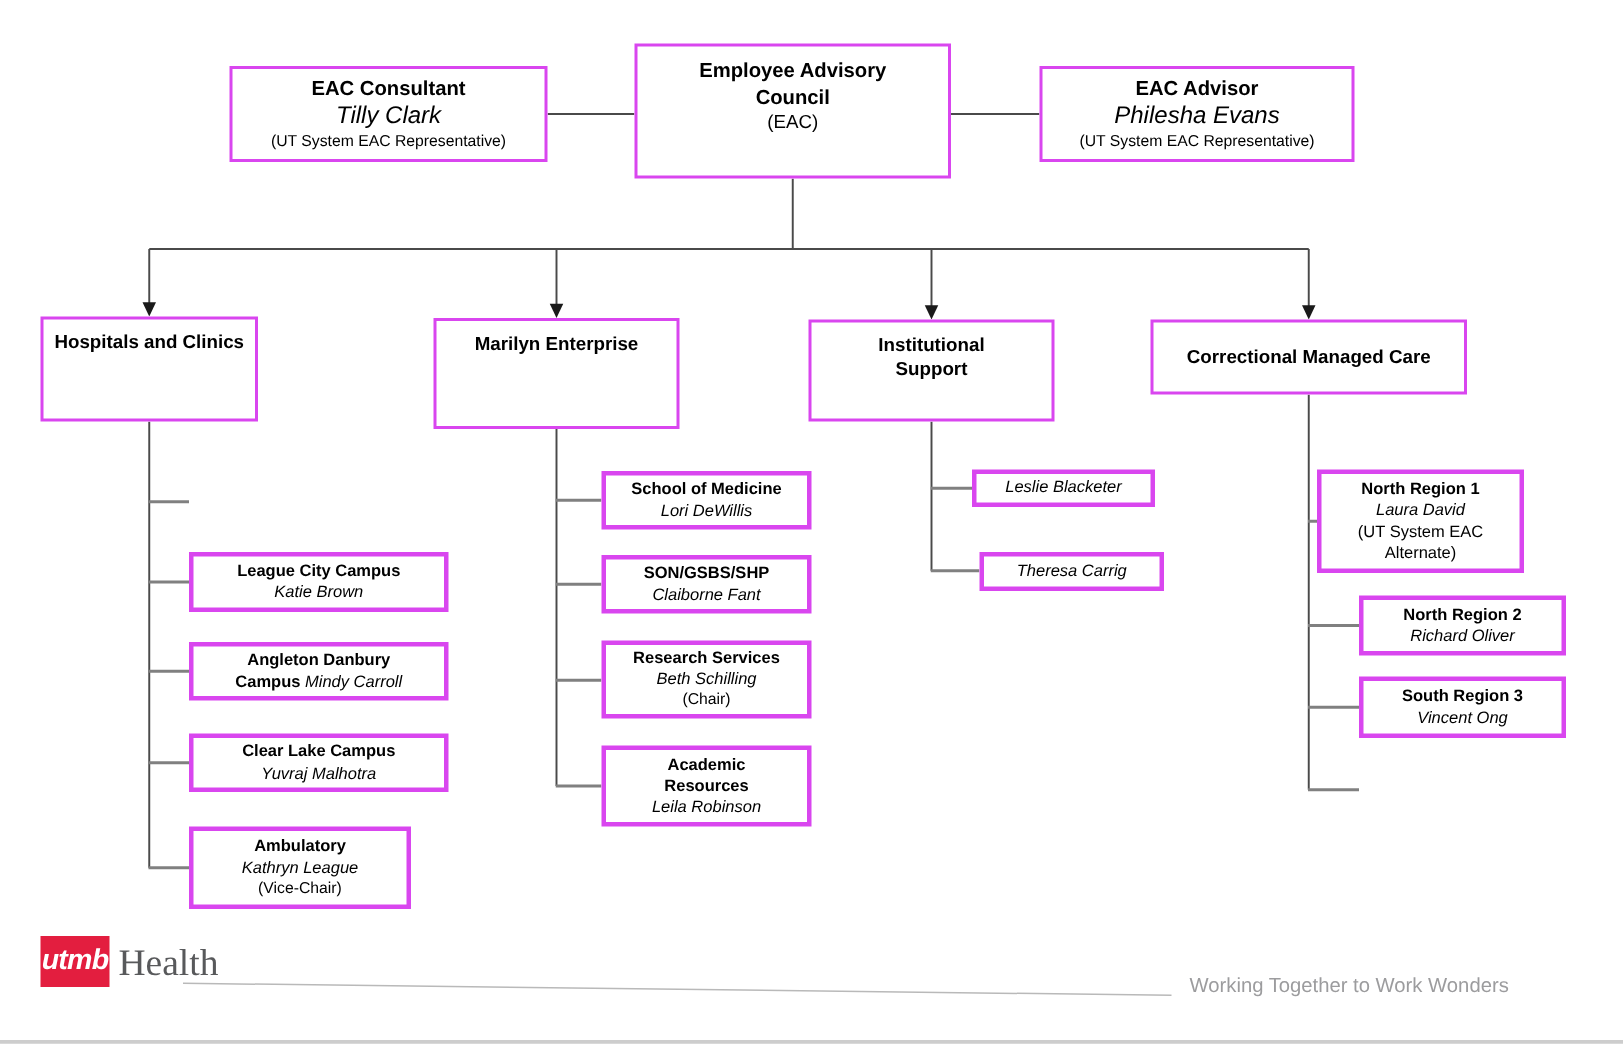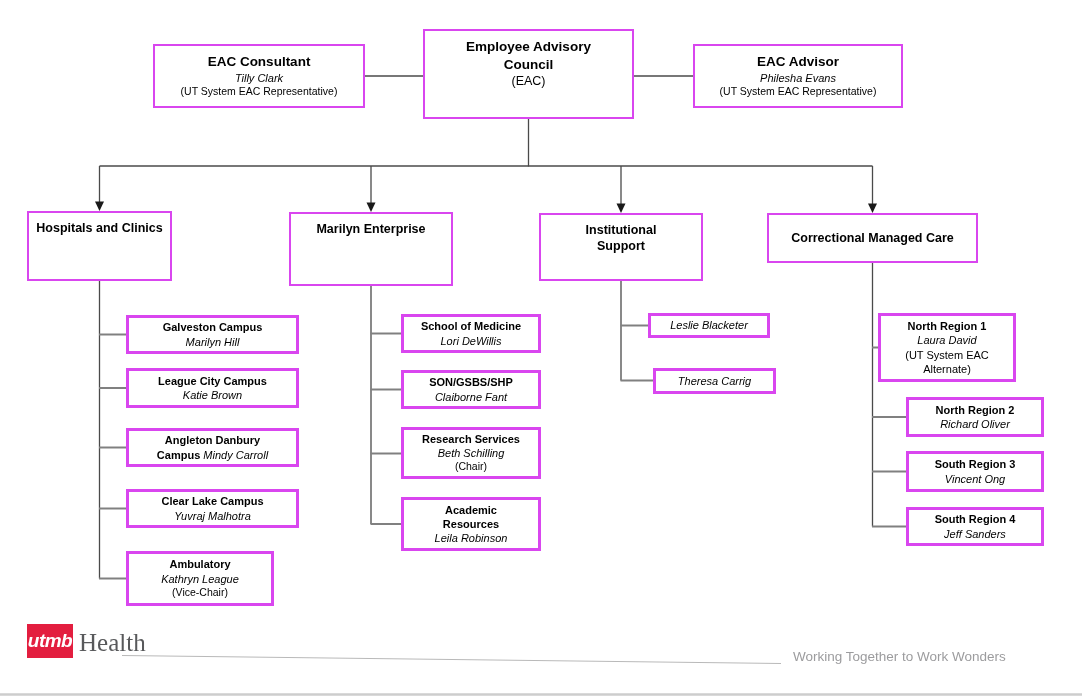--- a/index.html
+++ b/index.html
@@ -23,21 +23,21 @@
     align-items: center;
     justify-content: center;
     text-align: center;
     line-height: 1.3;
     color: #000000;
   }
   .box.lvl1 { border-width: 2px; }
   .box.lvl2 { border-width: 2px; }
   .box.top-align { justify-content: flex-start; padding-top: 7px; }
   .lvl1 .title { font-weight: bold; font-size: 13.5px; }
-  .lvl1 .name  { font-style: italic; font-size: 11px; }
+  .lvl1 .name  { font-style: italic; font-size: 16px; }
   .lvl1 .note  { font-size: 10.5px; }
   .lvl1 .subtitle { font-size: 12.5px; }
   .lvl2 .title { font-weight: bold; font-size: 12.5px; }
   .child .title { font-weight: bold; font-size: 11px; }
   .child .name  { font-style: italic; font-size: 11px; }
   .child .note  { font-size: 10.5px; }
   .maxw-170 { max-width: 170px; }
   .maxw-110 { max-width: 110px; }
   .maxw-84  { max-width: 84px; }
   .inline-wrap { max-width: 136px; margin: 0 auto; font-size: 11px; }
@@ -159,24 +159,20 @@
   </div>
 
   <div class="box lvl2 top-align" style="left:539px;top:213px;width:164px;height:68px">
     <div class="title maxw-110">Institutional Support</div>
   </div>
 
   <div class="box lvl2" style="left:767px;top:213px;width:211px;height:50px">
     <div class="title maxw-170">Correctional Managed Care</div>
   </div>
 
-  <div class="box child" style="left:126px;top:315px;width:173px;height:39px">
-    <div class="title">Galveston Campus</div>
-    <div class="name">Marilyn Hill</div>
-  </div>
 
   <div class="box child" style="left:126px;top:368px;width:173px;height:40px">
     <div class="title">League City Campus</div>
     <div class="name">Katie Brown</div>
   </div>
 
   <div class="box child" style="left:126px;top:428px;width:173px;height:39px">
     <div class="inline-wrap"><span class="title-inline">Angleton Danbury Campus</span> <span class="name-inline">Mindy Carroll</span></div>
   </div>
 
@@ -229,24 +225,20 @@
   <div class="box child" style="left:906px;top:397px;width:138px;height:40px">
     <div class="title">North Region 2</div>
     <div class="name">Richard Oliver</div>
   </div>
 
   <div class="box child" style="left:906px;top:451px;width:138px;height:41px">
     <div class="title">South Region 3</div>
     <div class="name">Vincent Ong</div>
   </div>
 
-  <div class="box child" style="left:906px;top:507px;width:138px;height:39px">
-    <div class="title">South Region 4</div>
-    <div class="name">Jeff Sanders</div>
-  </div>
 
   <div class="logo-block">
     <span class="logo-text">utmb</span>
   </div>
   <div class="wordmark">Health</div>
   <div class="tagline">Working Together to Work Wonders</div>
 
 </div>
 
 </body></html>

